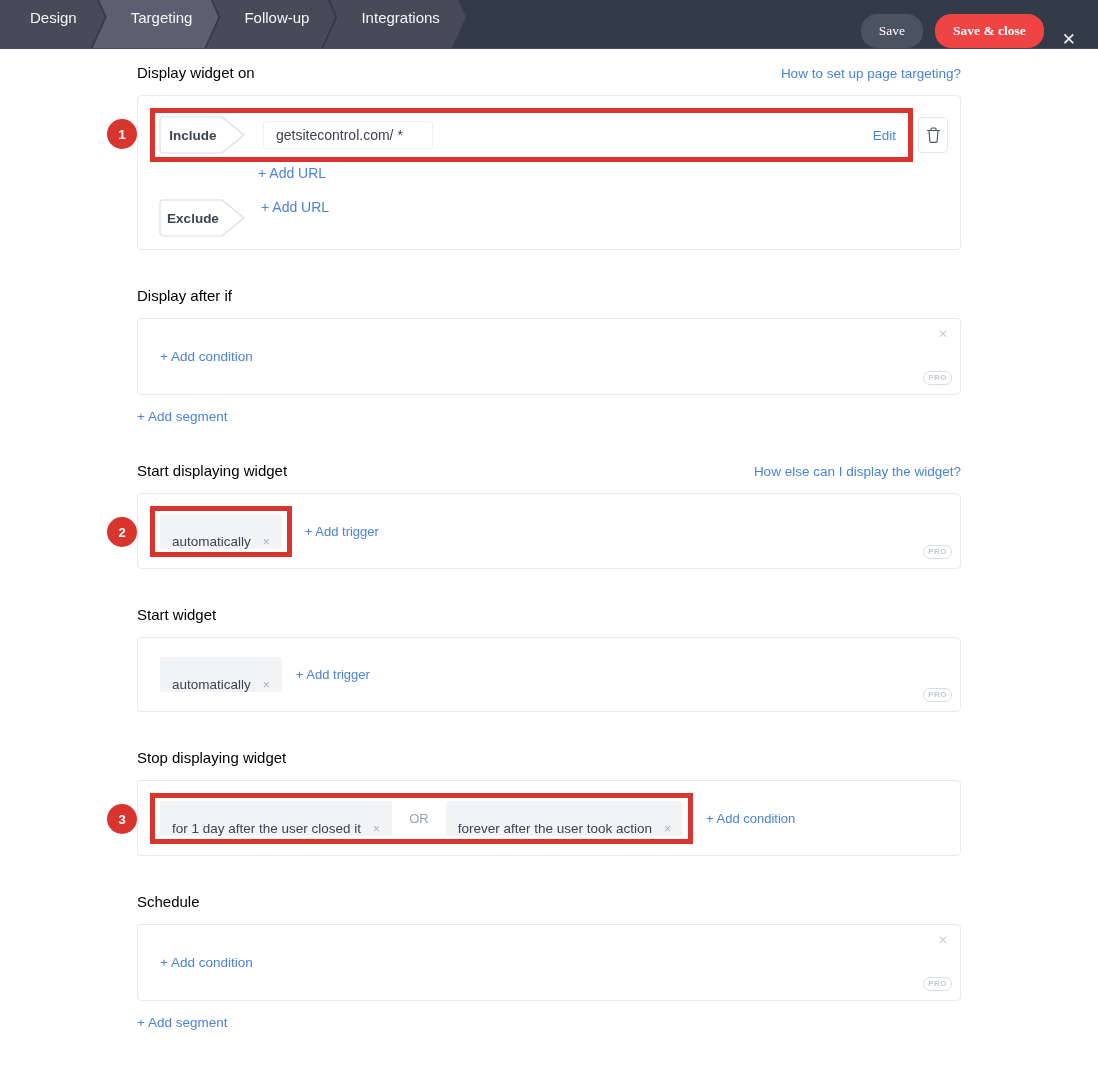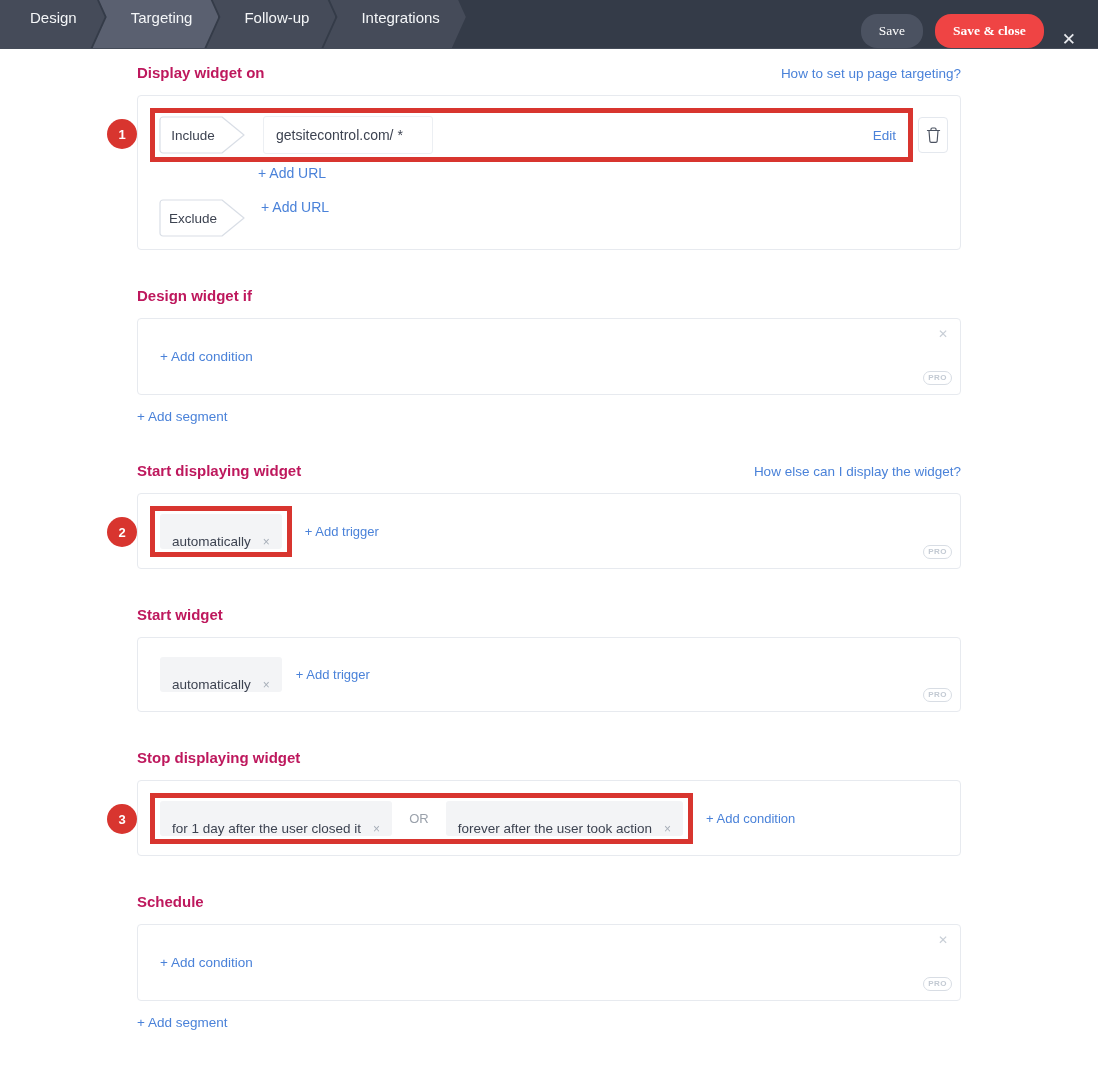--- a/index.html
+++ b/index.html
@@ -22,44 +22,44 @@
          color:#fff; padding:9px 18px; cursor:pointer; }
   .btn-save { background:#4b5261; font-weight:400; }
   .btn-save-close { background:#ef4444; font-weight:700; margin-left:12px; }
   .topbar-close { color:#e8eaee; font-size:17px; font-weight:300; margin-left:18px;
                   cursor:pointer; line-height:1; }
 
   
   main { padding:15px 137px 40px; }
   .sec-head { display:flex; justify-content:space-between; align-items:baseline;
               margin-bottom:14px; }
-  .sec-title { font-size:15px; font-weight:700; color:#be185d; }
+  .sec-title { font-size:15px; font-weight:400; color:#000000; }
   a.lnk { color:#4a82d9; text-decoration:none; font-size:13.5px; cursor:pointer; }
   a.lnk-sm { color:#4a82d9; text-decoration:none; font-size:14px; cursor:pointer; }
   .gap { margin-top:37px; }
 
   .card { position:relative; border:1px solid #e7eaef; border-radius:4px; background:#fff; }
 
   
   .ann { position:absolute; left:-31px; top:23px; width:30px; height:30px;
          border-radius:50%; background:#d8352f; color:#fff; font-size:13px;
          font-weight:700; display:flex; align-items:center; justify-content:center; }
   .red-box { border:5px solid #d8352f; }
 
   
   .card-urls { height:155px; padding:12px; }
   .url-row { display:flex; align-items:stretch; }
   .url-row .red-box { flex:1; display:flex; align-items:center;
                       padding:3px 12px 3px 4px; margin-right:5px; }
-  .pennant { position:relative; width:86px; height:38px; flex:none; }
+  .pennant { position:relative; width:86px; height:38px; flex:none;font-weight:bold; }
   .pennant svg { position:absolute; inset:0; }
   .pennant span { position:absolute; inset:0; display:flex; align-items:center;
                   justify-content:center; padding-right:18px; font-size:13.5px;
                   color:#3d4351; }
-  .url-input { width:170px; height:38px; margin-left:18px; border:1px solid #eceff3;
+  .url-input { width:170px; height:28px; margin-left:18px; border:1px solid #eceff3;
                border-radius:3px; padding:0 12px; font-family:inherit; font-size:14px;
                color:#3d4351; outline:none; }
   .edit-lnk { margin-left:auto; font-size:13px; }
   .trash-btn { width:30px; align-self:center; height:36px; background:#fff;
                border:1px solid #e4e8ee; border-radius:4px; display:flex;
                align-items:center; justify-content:center; cursor:pointer; }
   .add-url-1 { display:inline-block; margin:3px 0 0 108px; }
   .exclude-row { display:flex; align-items:flex-start; margin:17px 0 0 9px; }
   .exclude-row .lnk-sm { margin-left:16px; }
 
@@ -137,21 +137,21 @@
           <path d="M4 1 L63 1 L85 19 L63 37 L4 37 A3 3 0 0 1 1 34 L1 4 A3 3 0 0 1 4 1 Z" fill="#ffffff" stroke="#d9dee6" stroke-width="1.2" stroke-linejoin="round"></path>
         </svg>
         <span>Exclude</span>
       </div>
       <a class="lnk-sm">+ Add URL</a>
     </div>
   </div>
 
   
   <div class="sec-head gap">
-    <div class="sec-title">Design widget if</div>
+    <div class="sec-title">Display after if</div>
   </div>
   <div class="card card-empty">
     <span class="card-x">✕</span>
     <a class="lnk">+ Add condition</a>
     <span class="pro">PRO</span>
   </div>
   <a class="lnk add-segment">+ Add segment</a>
 
   
   <div class="sec-head gap">

